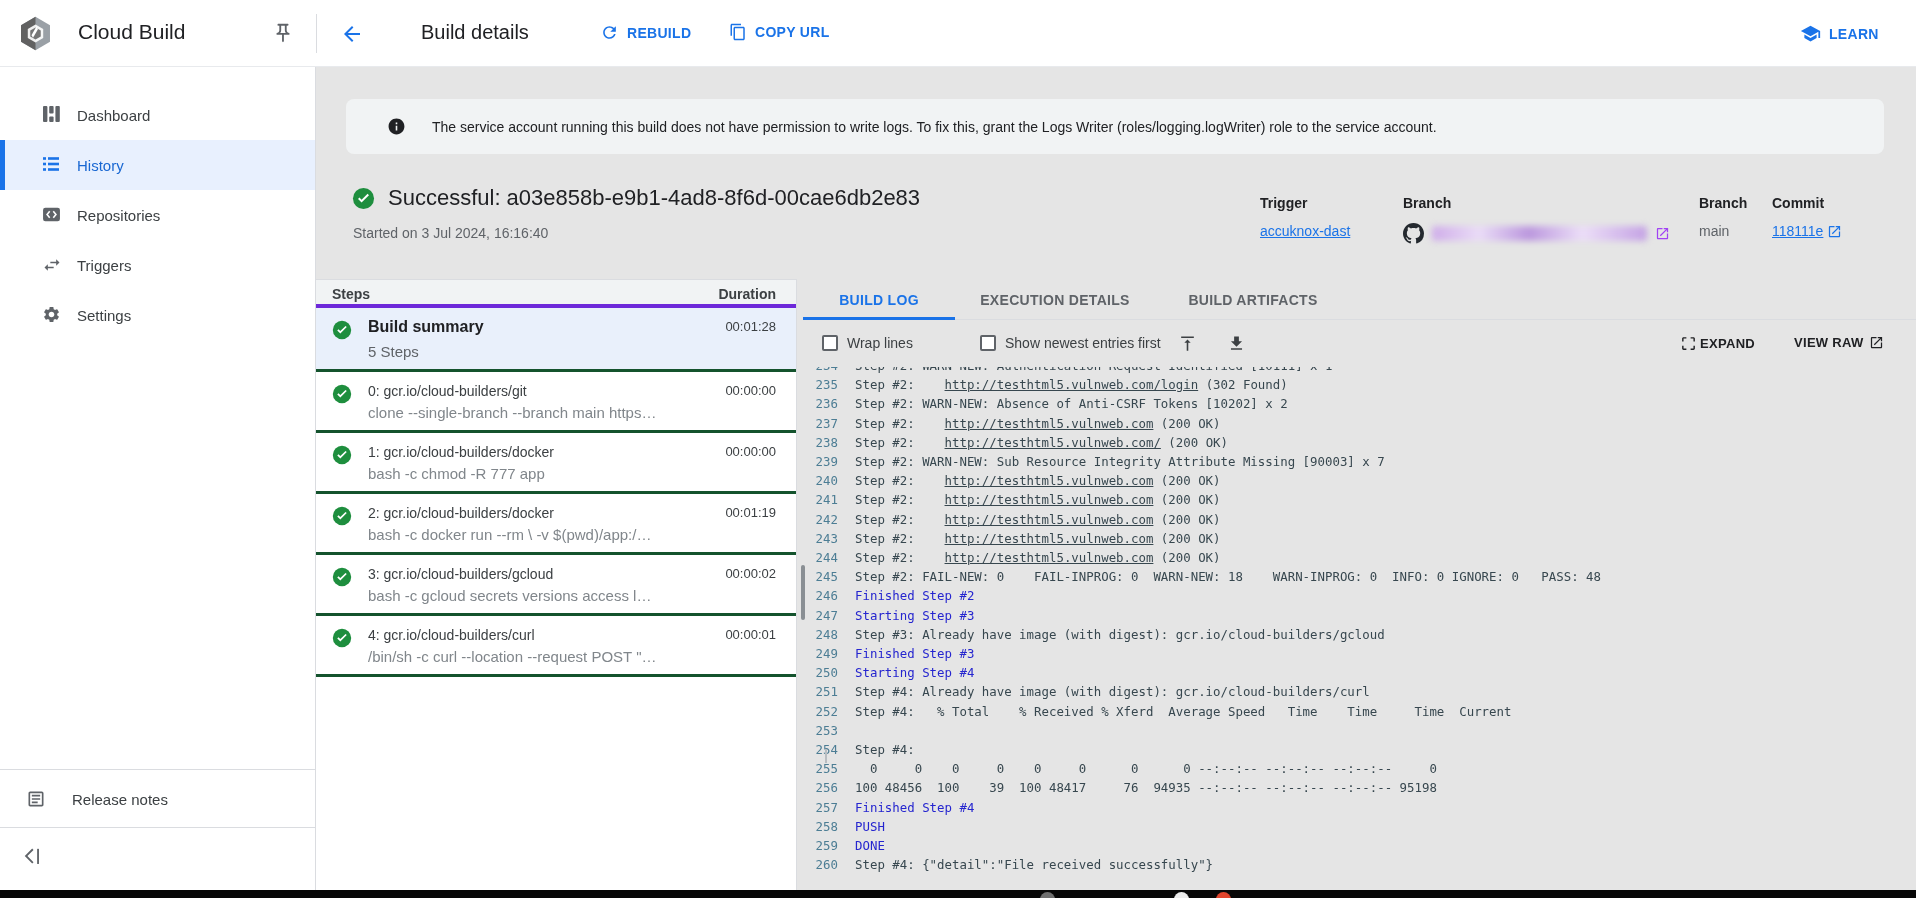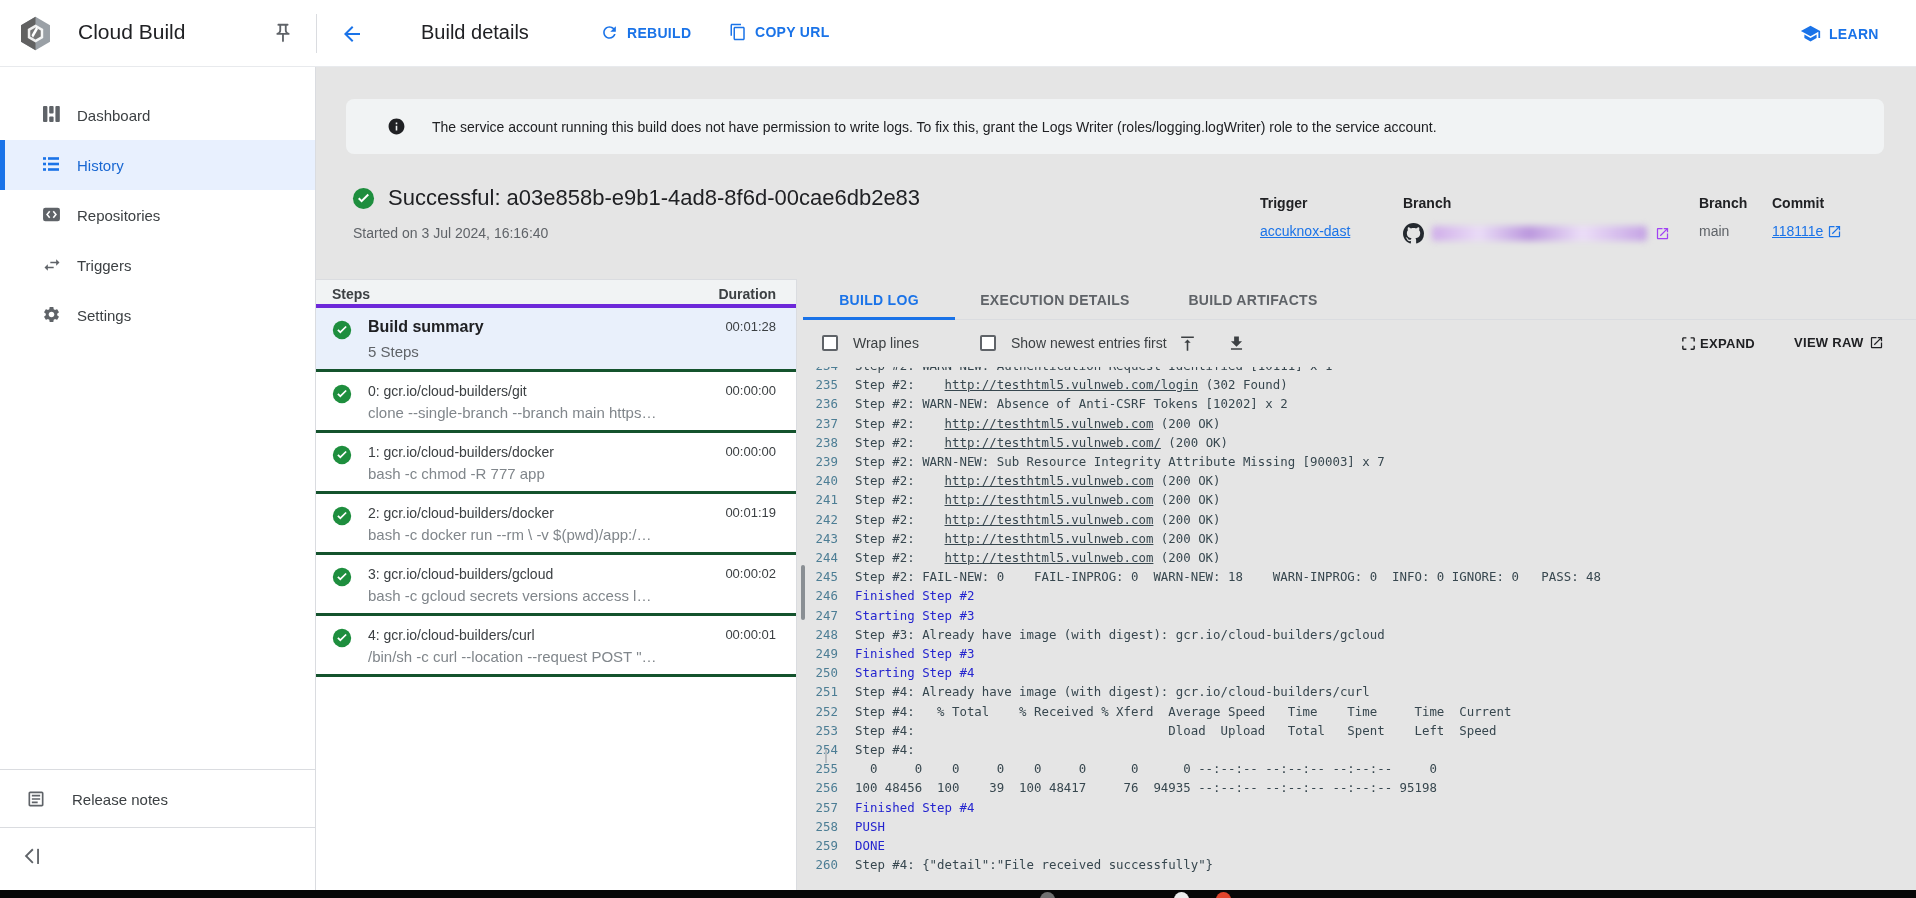--- a/index.html
+++ b/index.html
@@ -86,21 +86,21 @@
   
   #log-panel { position:absolute; left:487px; top:212px; right:0; bottom:8px; overflow:hidden; }
   #tabs-row { position:relative; height:41px; border-bottom:1px solid #dadce0; display:flex; }
   .tab { height:41px; display:flex; align-items:center; justify-content:center;
     font-size:14px; font-weight:bold; letter-spacing:.3px; color:#5f6368; cursor:pointer; position:relative; }
   .tab.active { color:#1a73e8; }
   .tab.active::after { content:""; position:absolute; left:0; right:0; bottom:0; height:3px; background:#1a73e8; }
 
   #log-toolbar { position:relative; height:47px; }
   .cbx { width:16px; height:16px; border:2px solid #5f6368; border-radius:2px; background:#fff; cursor:pointer; }
-  .tb-check { position:absolute; top:15px; display:flex; align-items:center; gap:15px;
+  .tb-check { position:absolute; top:15px; display:flex; align-items:center; gap:9px;
     font-size:14px; color:#3c4043; }
   #wrap-check { left:19px; }
   #newest-check { left:141px;padding-left:36px; }
   #top-icon { position:absolute; left:375px; top:14px; cursor:pointer; }
   #dl-icon { position:absolute; left:424px; top:14px; cursor:pointer; }
   #expand-btn { position:absolute; left:877px; top:15px; display:flex; align-items:center; gap:3px;
     font-size:13px; font-weight:bold; color:#202124; letter-spacing:.3px; cursor:pointer; }
   #viewraw-btn { position:absolute; left:991px; top:15px; display:flex; gap:5px;
     font-size:13px; font-weight:bold; color:#202124; letter-spacing:.3px; cursor:pointer; }
 
@@ -438,21 +438,21 @@
           <div class="log-line"><span class="ln">243</span><span class="lt"><span>Step #2:    </span><span class="u">http://testhtml5.vulnweb.com</span><span> (200 OK)</span></span></div>
           <div class="log-line"><span class="ln">244</span><span class="lt"><span>Step #2:    </span><span class="u">http://testhtml5.vulnweb.com</span><span> (200 OK)</span></span></div>
           <div class="log-line"><span class="ln">245</span><span class="lt"><span>Step #2: FAIL-NEW: 0    FAIL-INPROG: 0  WARN-NEW: 18    WARN-INPROG: 0  INFO: 0 IGNORE: 0   PASS: 48</span></span></div>
           <div class="log-line"><span class="ln">246</span><span class="lt status"><span>Finished Step #2</span></span></div>
           <div class="log-line"><span class="ln">247</span><span class="lt status"><span>Starting Step #3</span></span></div>
           <div class="log-line"><span class="ln">248</span><span class="lt"><span>Step #3: Already have image (with digest): gcr.io/cloud-builders/gcloud</span></span></div>
           <div class="log-line"><span class="ln">249</span><span class="lt status"><span>Finished Step #3</span></span></div>
           <div class="log-line"><span class="ln">250</span><span class="lt status"><span>Starting Step #4</span></span></div>
           <div class="log-line"><span class="ln">251</span><span class="lt"><span>Step #4: Already have image (with digest): gcr.io/cloud-builders/curl</span></span></div>
           <div class="log-line"><span class="ln">252</span><span class="lt"><span>Step #4:   % Total    % Received % Xferd  Average Speed   Time    Time     Time  Current</span></span></div>
-          <div class="log-line"><span class="ln">253</span><span class="lt"><span>Step #4:                                  Dload  Upload   Total   Spent    Left  Speed</span></span></div>
+          <div class="log-line"><span class="ln">253</span></div>
           <div class="log-line"><span class="ln">254</span><span class="lt"><span>Step #4:</span></span></div>
           <div class="log-line"><span class="ln">255</span><span class="lt"><span>  0     0    0     0    0     0      0      0 --:--:-- --:--:-- --:--:--     0</span></span></div>
           <div class="log-line"><span class="ln">256</span><span class="lt"><span>100 48456  100    39  100 48417     76  94935 --:--:-- --:--:-- --:--:-- 95198</span></span></div>
           <div class="log-line"><span class="ln">257</span><span class="lt status"><span>Finished Step #4</span></span></div>
           <div class="log-line"><span class="ln">258</span><span class="lt status"><span>PUSH</span></span></div>
           <div class="log-line"><span class="ln">259</span><span class="lt status"><span>DONE</span></span></div>
           <div class="log-line"><span class="ln">260</span><span class="lt"><span>Step #4: {"detail":"File received successfully"}</span></span></div>
         </div>
     </div>
   </div>

